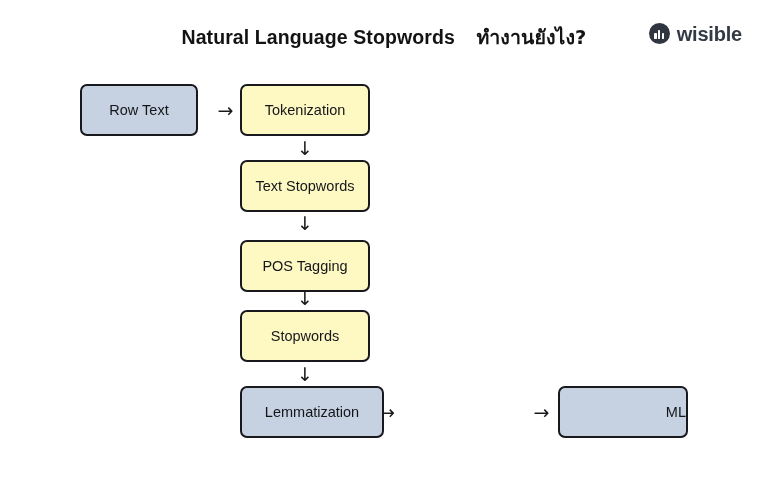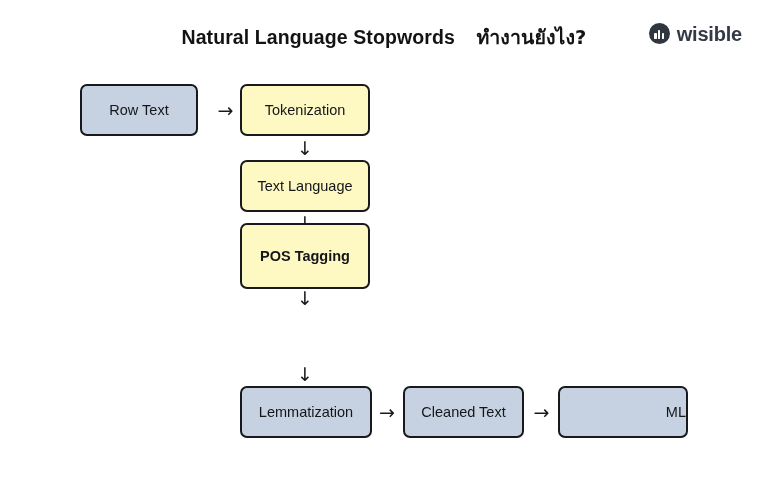--- a/index.html
+++ b/index.html
@@ -154,27 +154,27 @@
     <div class="connector vertical" style="left: 290px; top: 362px; width: 30px; height: 24px;">↓</div>
     <div class="connector horizontal" style="left: 371px; top: 400px; width: 32px; height: 24px;">→</div>
     <div class="connector horizontal" style="left: 525px; top: 400px; width: 33px; height: 24px;">→</div>
     <div class="node filled" style="left: 80px; top: 84px; width: 118px; height: 52px;">
       <span>Row Text</span>
     </div>
     <div class="node" style="left: 240px; top: 84px; width: 130px; height: 52px;">
       <span>Tokenization</span>
     </div>
     <div class="node" style="left: 240px; top: 160px; width: 130px; height: 52px;">
-      <span>Text Language</span>
+      <span>Text Stopwords</span>
     </div>
-    <div class="node" style="left: 240px; top: 223px; width: 130px; height: 66px; font-weight: bold;">
+    <div class="node" style="left: 240px; top: 240px; width: 130px; height: 52px;">
       <span>POS Tagging</span>
     </div>
-    <div class="node filled" style="left: 240px; top: 386px; width: 132px; height: 52px;">
+    <div class="node" style="left: 240px; top: 310px; width: 130px; height: 52px;">
+      <span>Stopwords</span>
+    </div>
+    <div class="node filled" style="left: 240px; top: 386px; width: 144px; height: 52px;">
       <span>Lemmatization</span>
-    </div>
-    <div class="node filled" style="left: 403px; top: 386px; width: 121px; height: 52px;">
-      <span>Cleaned Text</span>
     </div>
     <div class="node filled" style="left: 558px; top: 386px; width: 130px; height: 52px; justify-content: flex-end;">
       <span>ML</span>
     </div>
   </div>
 
 </body></html>

